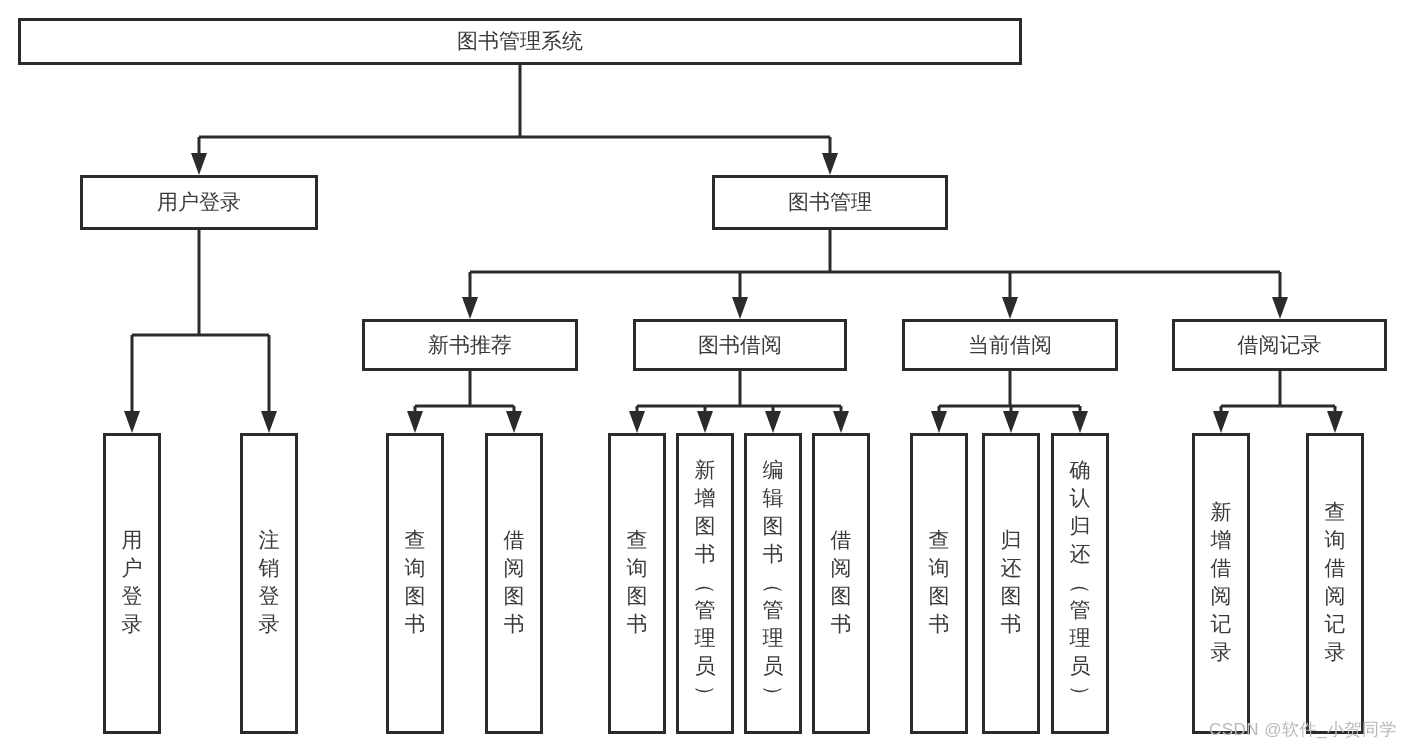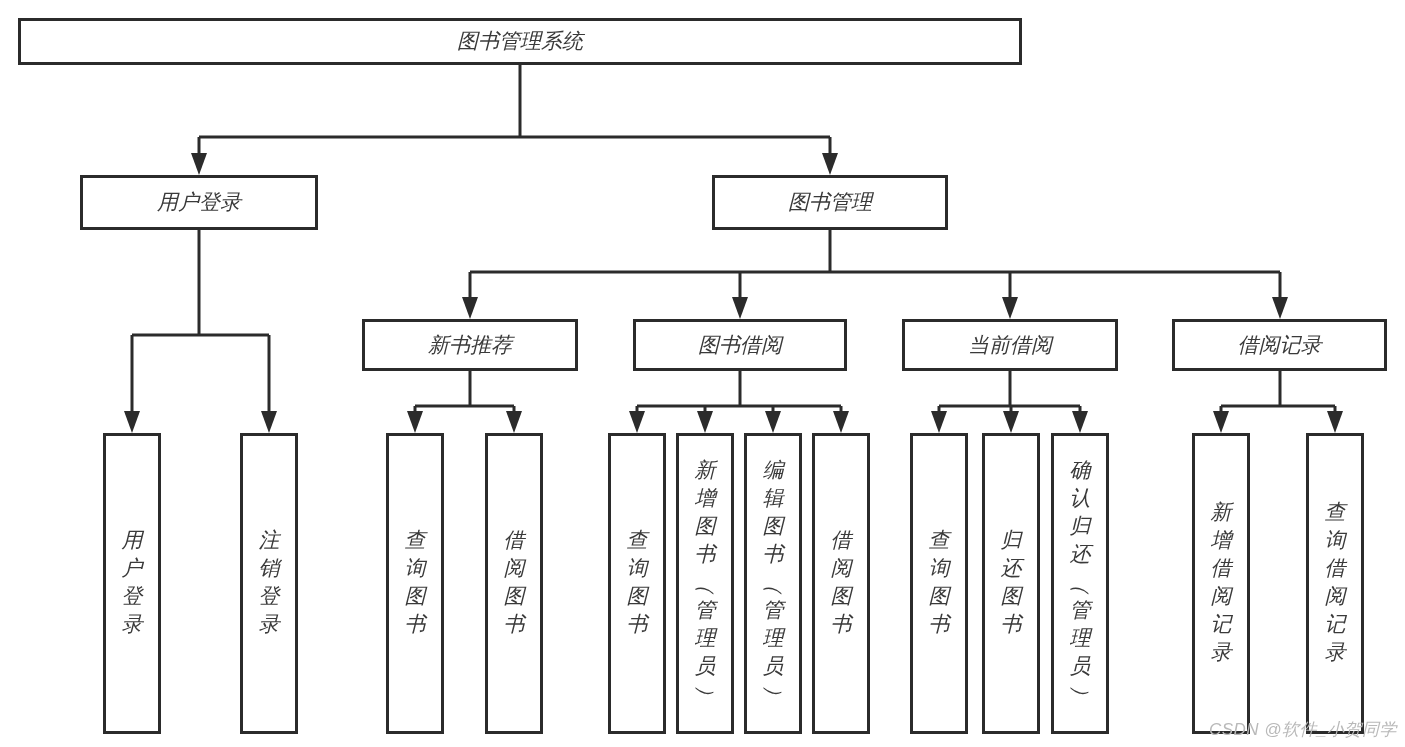--- a/index.html
+++ b/index.html
@@ -11,21 +11,20 @@
     width: 1405px;
     height: 747px;
     font-family: "Liberation Sans", "DejaVu Sans", sans-serif;
     overflow: hidden;
     position: relative;
   }
   #diagram-root {
     position: relative;
     width: 1405px;
     height: 747px;
-    font-style: italic;
   }
   svg.flow-canvas {
     position: absolute;
     left: 0;
     top: 0;
     width: 1405px;
     height: 747px;
     display: block;
   }
   .node-box {

